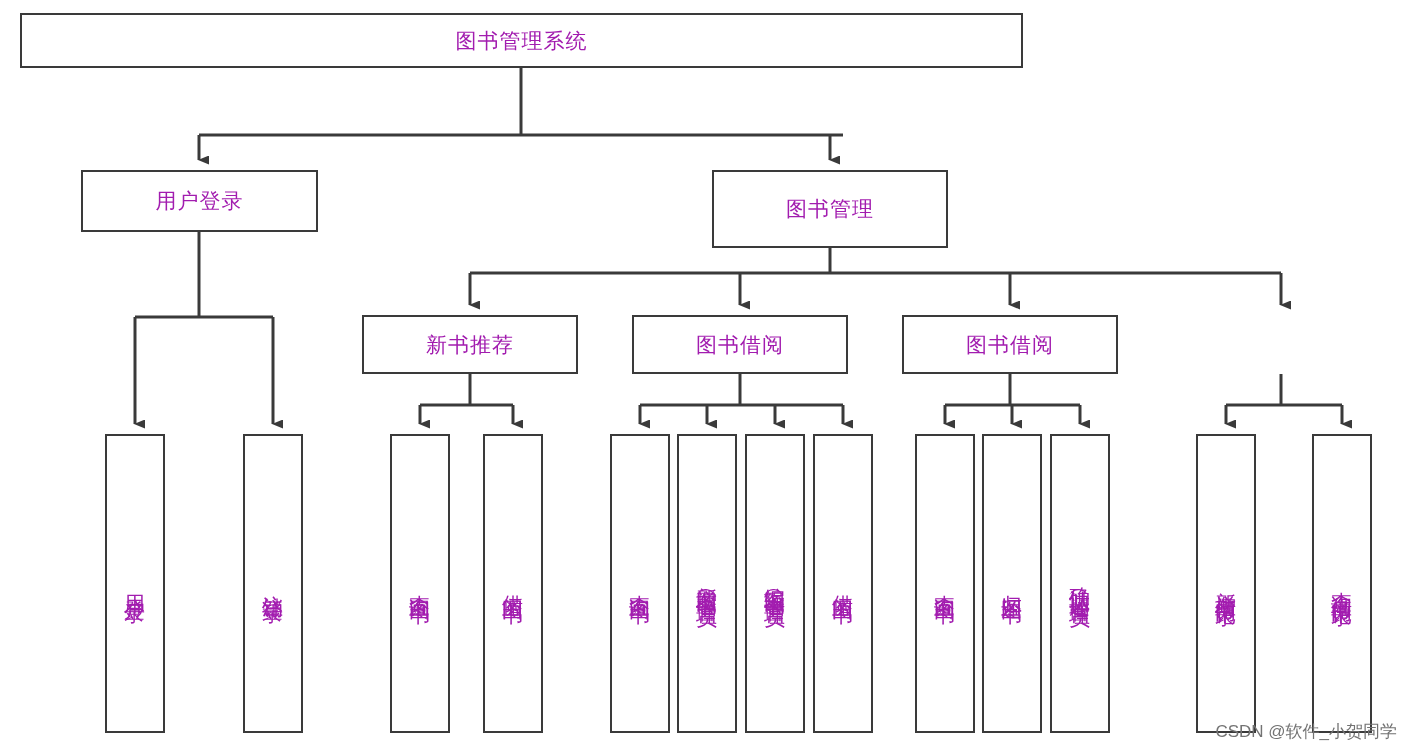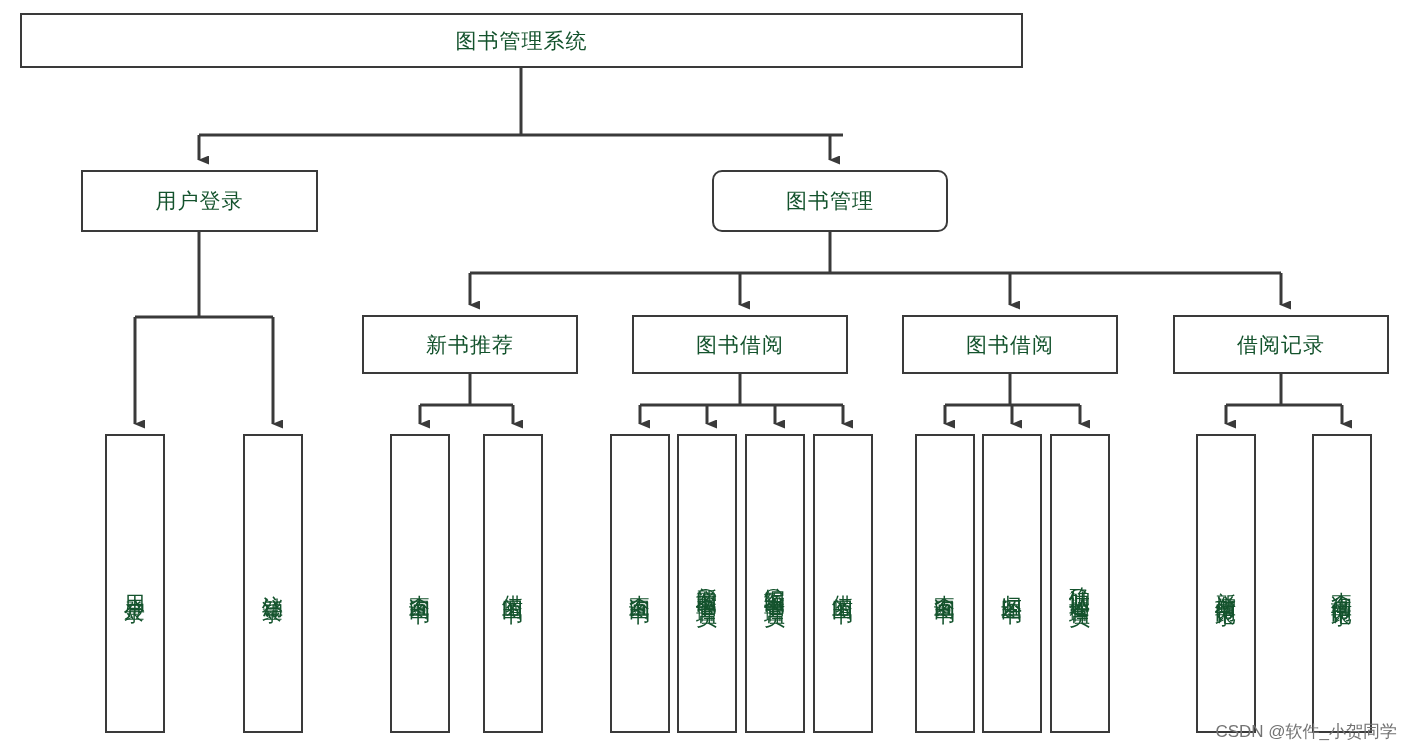--- a/index.html
+++ b/index.html
@@ -23,21 +23,21 @@
     top: 0;
   }
   .node {
     position: absolute;
     box-sizing: border-box;
     background: #ffffff;
     border: 2px solid #3a3a3a;
     display: flex;
     align-items: center;
     justify-content: center;
-    color: #14532d;
+    color: #a21caf;
   }
   .node.h {
     font-size: 21px;
     letter-spacing: 1px;
   }
   .node.v {
     font-size: 21px;
   }
   .node.v .vlabel {
     writing-mode: vertical-rl;
@@ -116,35 +116,32 @@
     </g>
   </svg>
 
   <div class="node h" style="left:20px; top:13px; width:1003px; height:55px;">
     <span class="hlabel">图书管理系统</span>
   </div>
 
   <div class="node h" style="left:81px; top:170px; width:237px; height:62px;">
     <span class="hlabel">用户登录</span>
   </div>
-  <div class="node h" style="left:712px; top:170px; width:236px; height:62px;border-radius:10px;">
+  <div class="node h" style="left:712px; top:170px; width:236px; height:78px;">
     <span class="hlabel">图书管理</span>
   </div>
 
   <div class="node h" style="left:632px; top:315px; width:216px; height:59px;">
     <span class="hlabel">图书借阅</span>
   </div>
   <div class="node h" style="left:362px; top:315px; width:216px; height:59px;">
     <span class="hlabel">新书推荐</span>
   </div>
   <div class="node h" style="left:902px; top:315px; width:216px; height:59px;">
     <span class="hlabel">图书借阅</span>
-  </div>
-  <div class="node h" style="left:1173px; top:315px; width:216px; height:59px;">
-    <span class="hlabel">借阅记录</span>
   </div>
 
   <div class="node v" style="left:105px; top:434px; width:60px; height:299px;">
     <span class="vlabel">用户登录</span>
   </div>
   <div class="node v" style="left:243px; top:434px; width:60px; height:299px;">
     <span class="vlabel">注销登录</span>
   </div>
 
   <div class="node v" style="left:390px; top:434px; width:60px; height:299px;">

